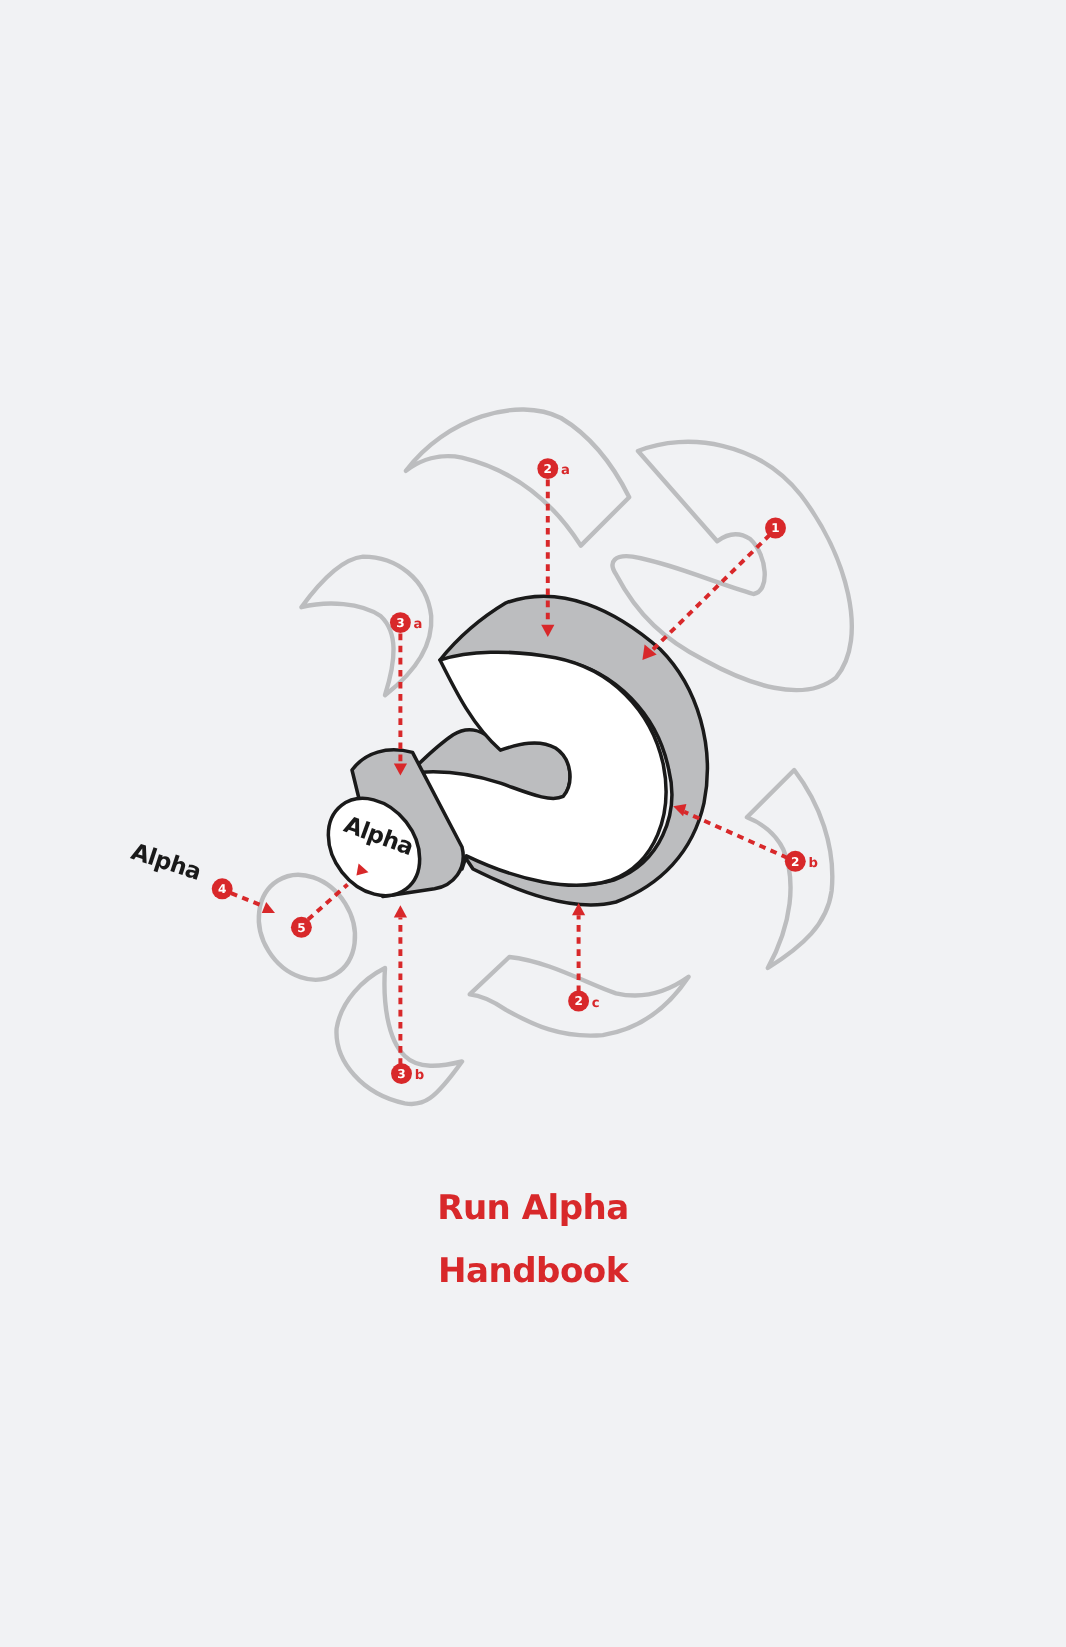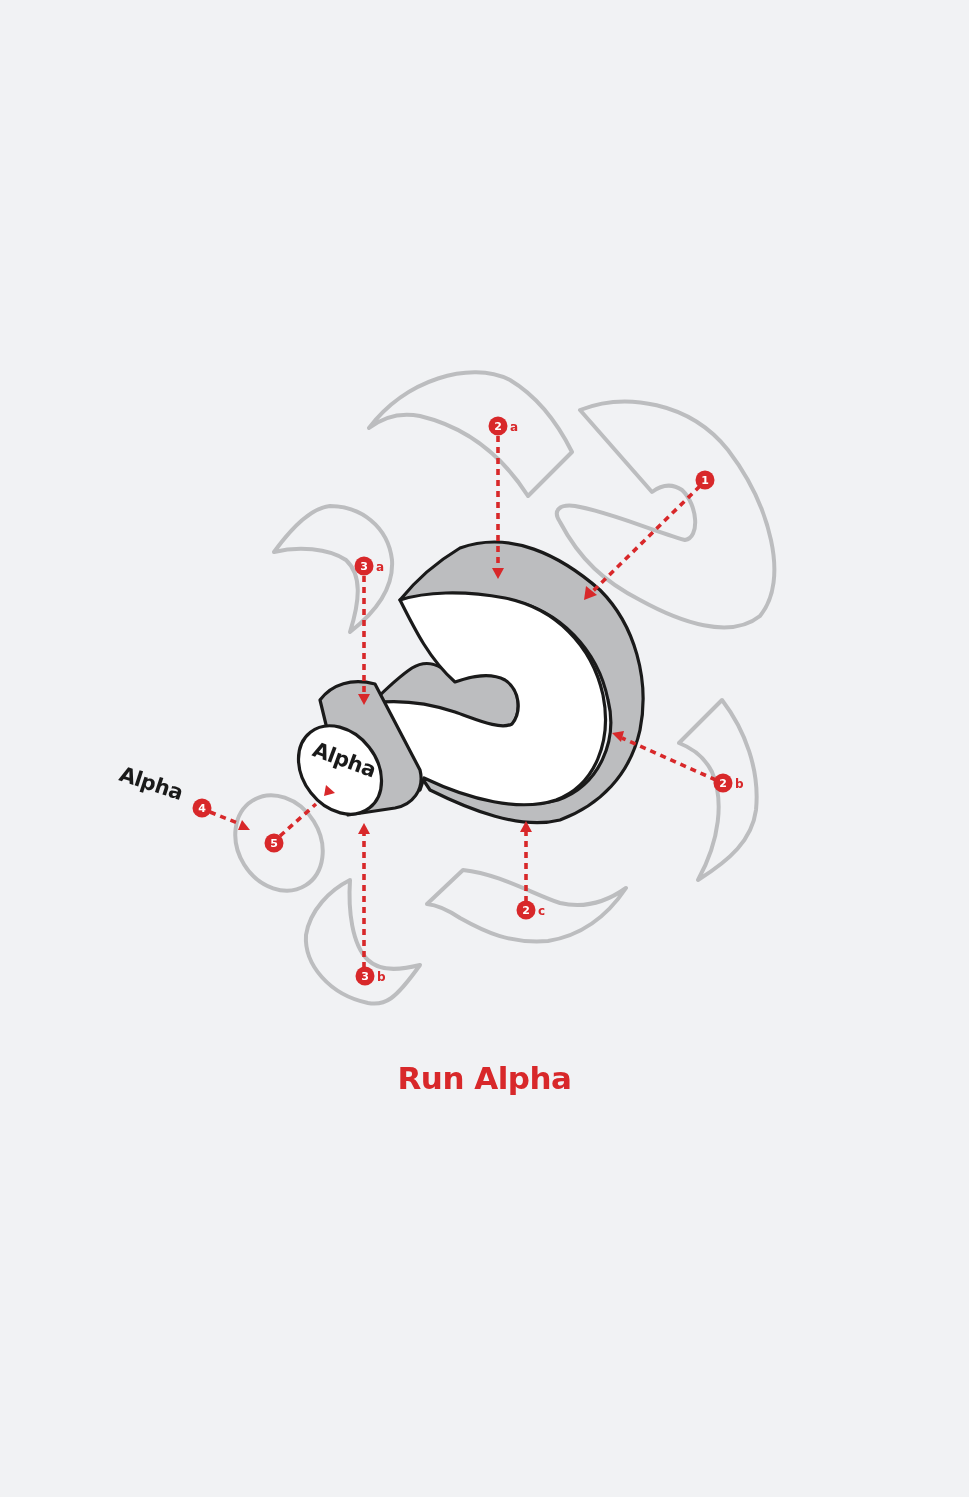--- a/index.html
+++ b/index.html
@@ -18,21 +18,21 @@
   .badge-circle { fill: #d8282a; }
   .badge-num { fill: #ffffff; font-family: "DejaVu Sans", sans-serif; font-weight: bold; font-size: 11px; }
   .badge-sub { fill: #d8282a; font-family: "DejaVu Sans", sans-serif; font-weight: bold; font-size: 12px; }
   .dot-label { fill: #1a1a1a; font-family: "DejaVu Sans", sans-serif; font-weight: bold; font-size: 21px; letter-spacing: -0.5px; }
   .title {
     position: absolute; left: 0; width: 969px; top: 1060px;
     text-align: center; color: #d8282a;
     font-family: "DejaVu Sans", sans-serif; font-weight: bold;
     font-size: 31px; line-height: 37px; letter-spacing: -0.5px;
   }
-  .title span { display: block; }
+  .title span { display: block; margin-top: 20px; }
 </style>
 </head>
 <body>
 
 <svg id="diagram" viewBox="0 0 969 1497" xmlns="http://www.w3.org/2000/svg">
 
   <g>
 
     <path class="ghost" d="M369,428 C405,380 470,360 510,380 C540,398 560,428 572,452 L528,496 C505,460 470,428 420,416 C400,412 382,418 369,428 Z"></path>
 
@@ -128,13 +128,14 @@
       <circle class="badge-circle" cx="274" cy="843" r="9.5"></circle>
       <text class="badge-num" x="274" y="847" text-anchor="middle">5</text>
     </g>
   </g>
 
   <text class="dot-label" x="118" y="780" transform="rotate(18 118 780)">Alpha</text>
 </svg>
 
 <div class="title">
   <span>Run Alpha</span>
+  <span>Handbook</span>
 </div>
 
 </body></html>

